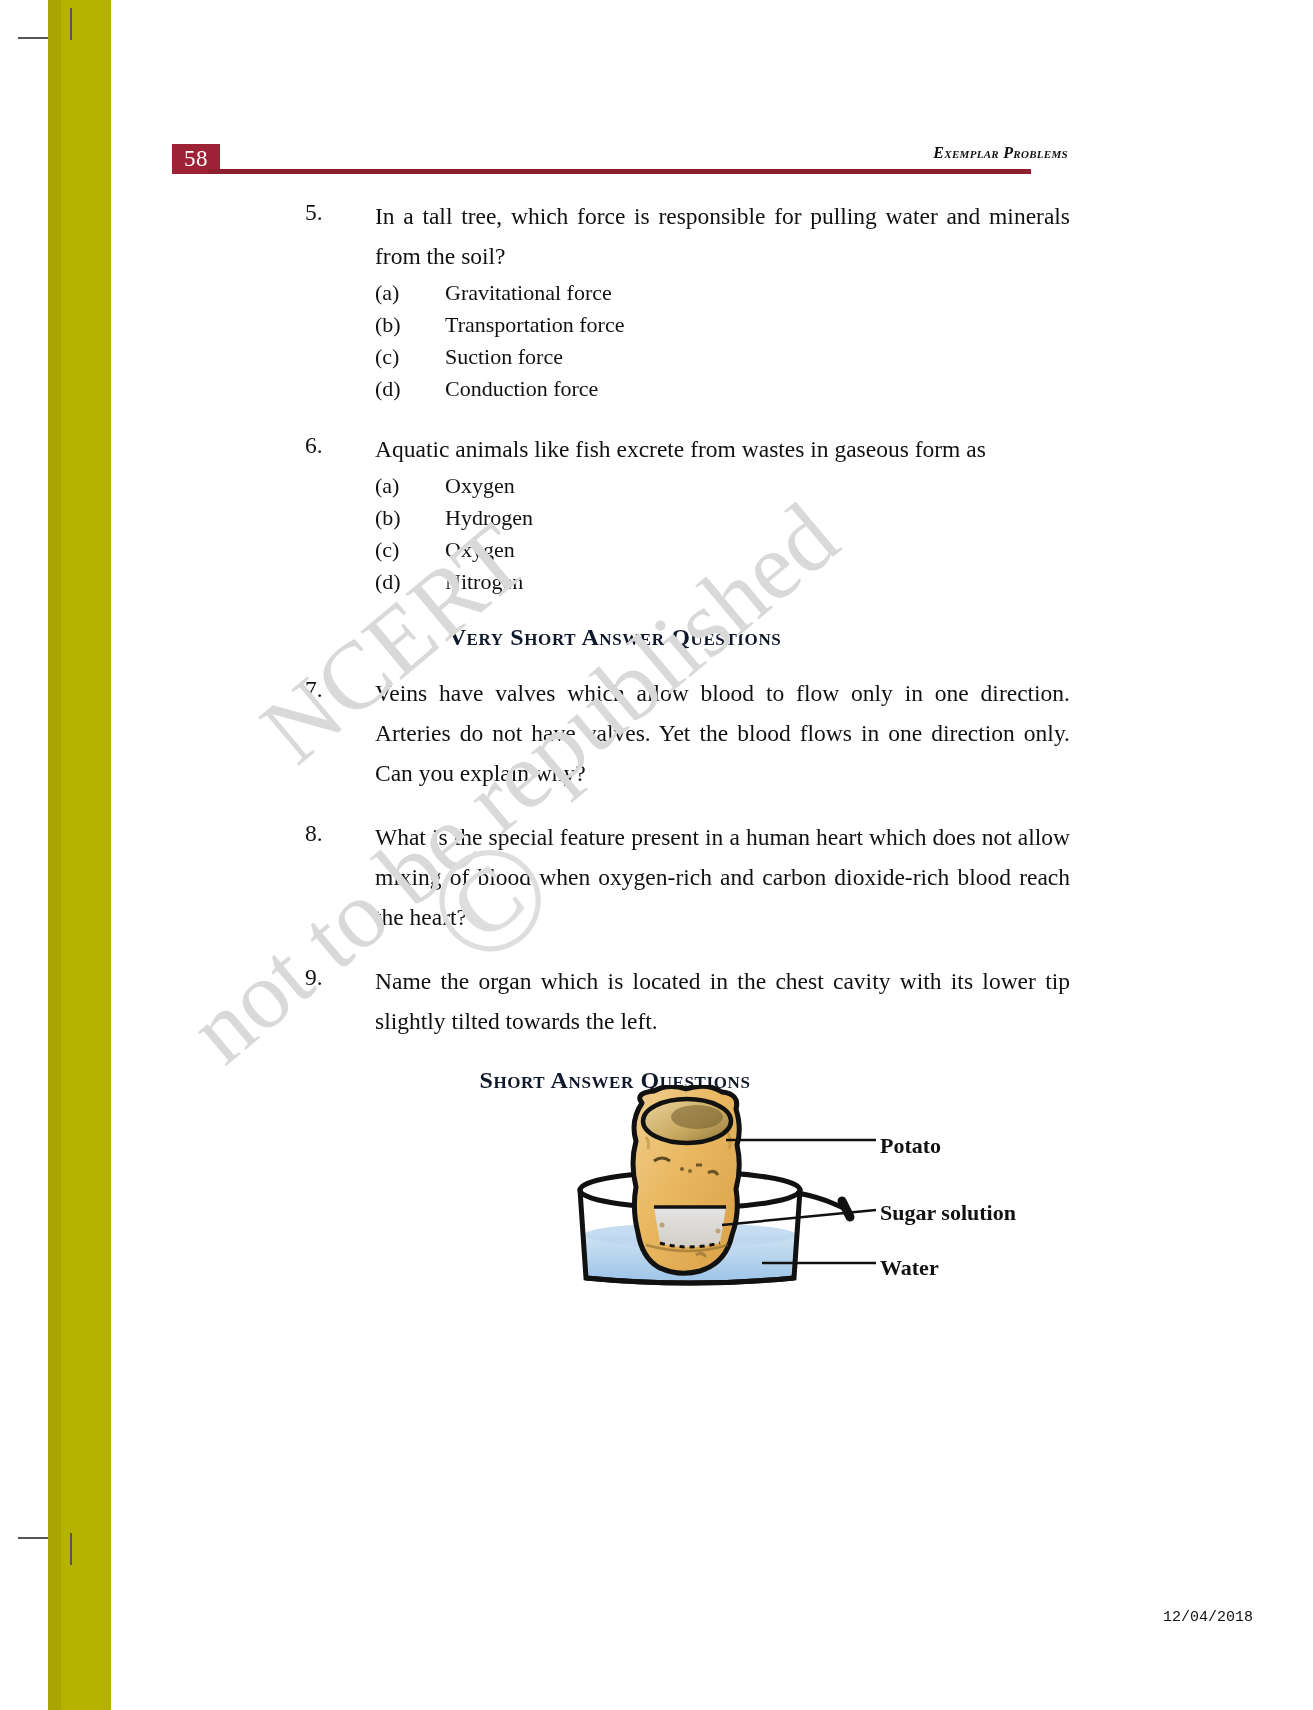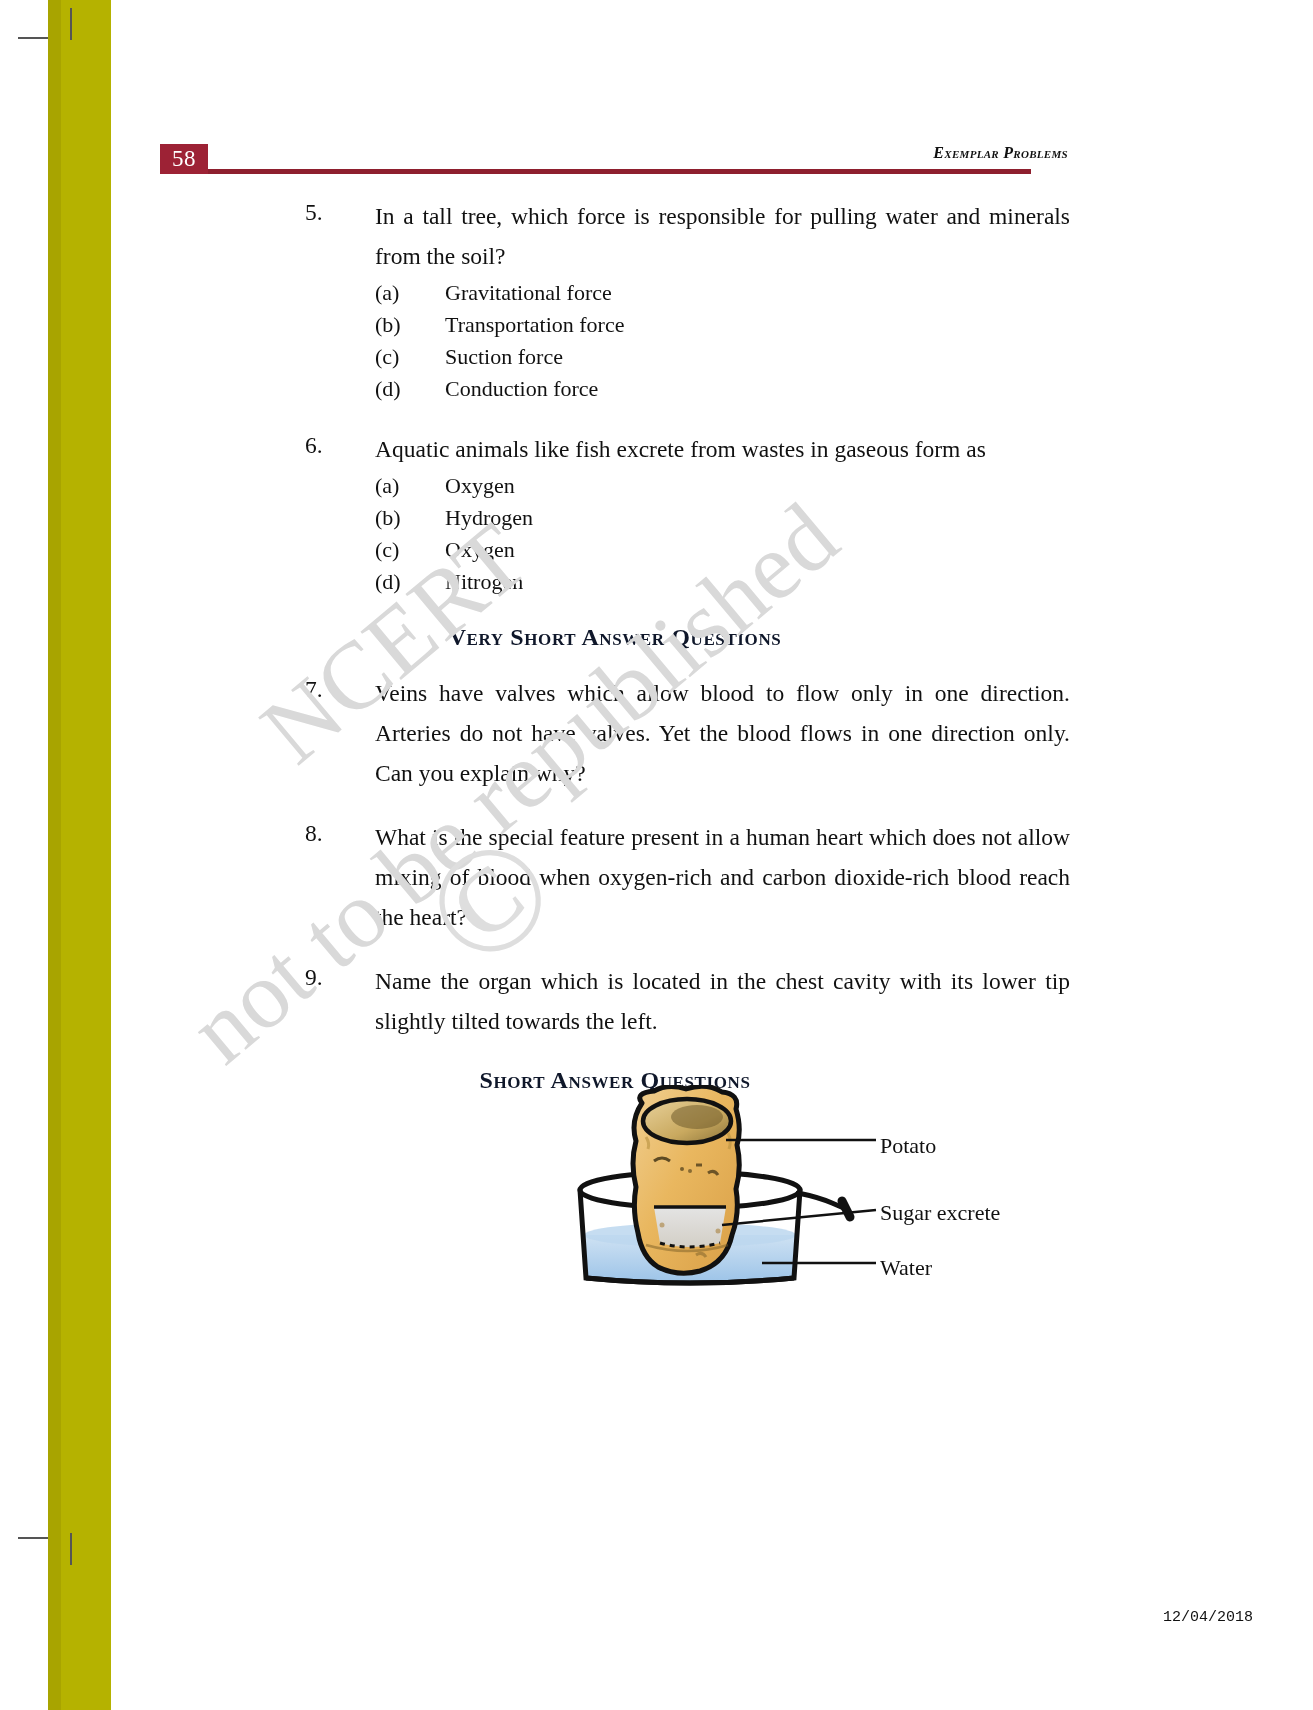--- a/index.html
+++ b/index.html
@@ -47,21 +47,21 @@
   
   .header {
     position: absolute;
     left: 160px;
     top: 144px;
     width: 908px;
     height: 34px;
   }
   .page-number-box {
     position: absolute;
-    left: 0;
+    left: 12px;
     top: 0;
     width: 48px;
     height: 30px;
     background: #9d2235;
     color: #ffffff;
     font-size: 23px;
     line-height: 30px;
     text-align: center;
     letter-spacing: .5px;
   }
@@ -202,20 +202,21 @@
     height: 230px;
     z-index: 8;
   }
 
   .fig-label {
     position: absolute;
     font-size: 22px;
     line-height: 22px;
     color: #111;
     white-space: nowrap;
+    font-weight: bold;
   }
   .lbl-potato { left: 330px; top: 50px; }
   .lbl-sugar  { left: 330px; top: 117px; }
   .lbl-water  { left: 330px; top: 172px; }
 
   
   .footer-date {
     position: absolute;
     right: 60px;
     bottom: 84px;
@@ -384,19 +385,19 @@
       <path d="M96,52 Q100,58 98,64" stroke="#b8913f" stroke-width="3" fill="none" opacity="0.6"></path>
       <path d="M178,48 Q182,56 179,64" stroke="#b8913f" stroke-width="3" fill="none" opacity="0.6"></path>
       <path d="M96,160 Q138,172 178,160" stroke="#7a5d26" stroke-width="2.5" fill="none" opacity="0.5"></path>
 
       <line x1="176" y1="55" x2="326" y2="55" stroke="#111" stroke-width="2.5"></line>
       <line x1="172" y1="140" x2="326" y2="125" stroke="#111" stroke-width="2.5"></line>
       <line x1="212" y1="178" x2="326" y2="178" stroke="#111" stroke-width="2.5"></line>
     </svg>
 
     <div class="fig-label lbl-potato">Potato</div>
-    <div class="fig-label lbl-sugar">Sugar  excrete</div>
+    <div class="fig-label lbl-sugar">Sugar  solution</div>
     <div class="fig-label lbl-water">Water</div>
   </div>
 
   <div class="footer-date">12/04/2018</div>
 
 </div>
 
 </body></html>

